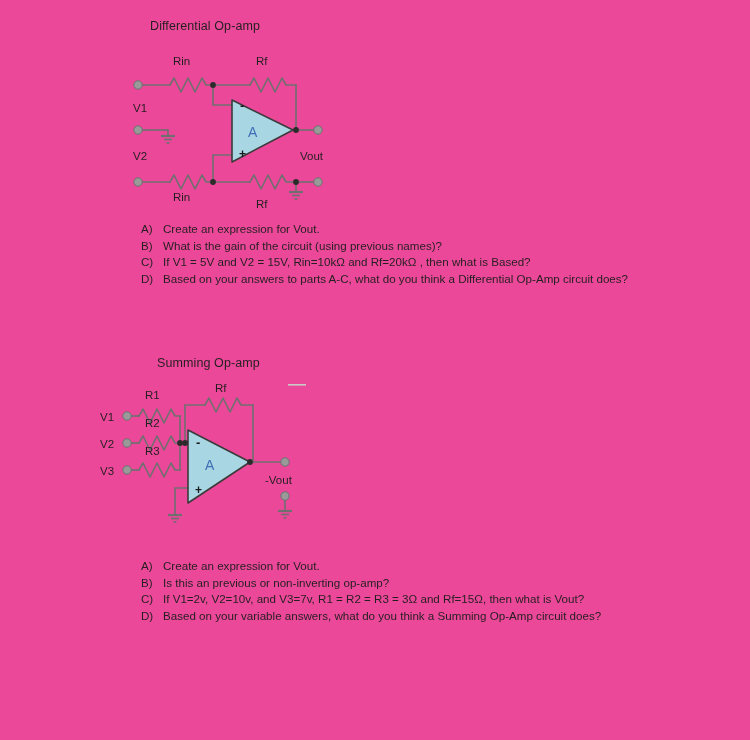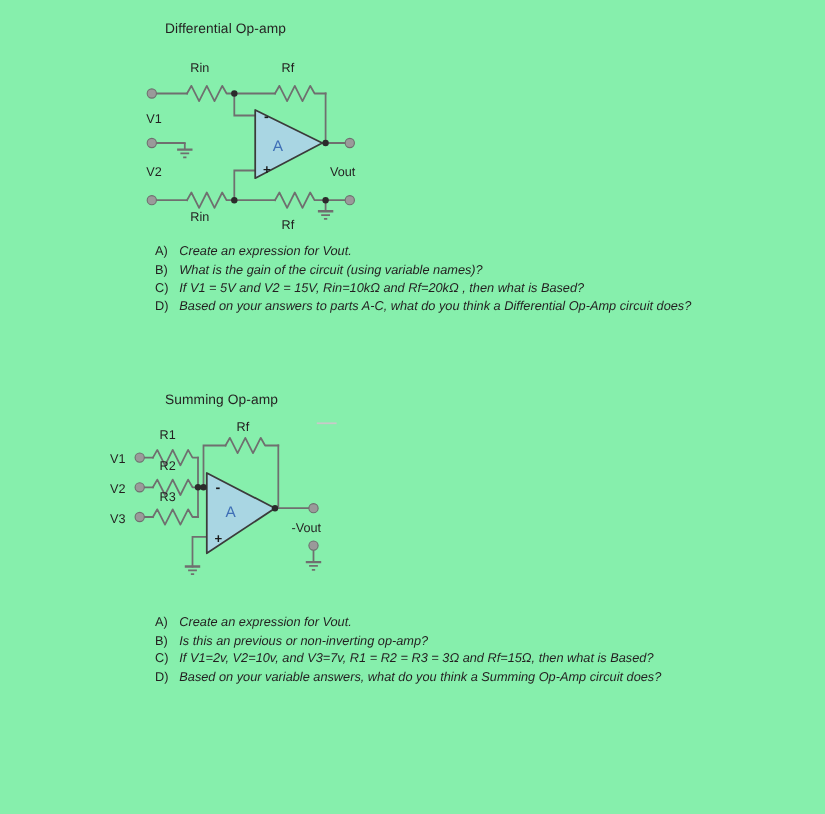--- a/index.html
+++ b/index.html
@@ -11,34 +11,34 @@
     width: 750px;
     height: 740px;
     position: relative;
     font-family: "Liberation Sans", sans-serif;
     color: #1a1a1a;
     overflow: hidden;
   }
   .page {
     position: absolute;
     inset: 0;
-    background: #86efac;
+    background: #ec4899;
     padding-left: 32px;
   }
 
   
   .section-title {
     position: absolute;
     font-size: 12.5px;
     color: #231f20;
     letter-spacing: 0.1px;
     white-space: nowrap;
   }
   #diff-title  { left: 150px; top: 19px; }
-  #summ-title  { left: 150px; top: 356px; }
+  #summ-title  { left: 157px; top: 356px; }
 
   
   .circuit {
     position: absolute;
   }
   #diff-circuit { left: 120px; top: 50px; width: 240px; height: 165px; }
   #summ-circuit { left: 95px; top: 375px; width: 250px; height: 160px; }
 
   
   .qlist {
@@ -54,21 +54,20 @@
     display: flex;
     align-items: flex-start;
     white-space: nowrap;
   }
   .qlabel {
     width: 22px;
     flex: 0 0 22px;
   }
   .qtext {
     flex: 1 1 auto;
-    font-style: italic;
   }
 </style>
 </head>
 <body>
 
 <div class="page">
 
   <div class="section-title" id="diff-title">Differential Op-amp</div>
 
   <div class="circuit" id="diff-circuit">
@@ -138,21 +137,21 @@
     </svg>
   </div>
 
   <div class="qlist" id="diff-questions">
     <div class="qrow">
       <span class="qlabel">A)</span>
       <span class="qtext">Create an expression for Vout.</span>
     </div>
     <div class="qrow">
       <span class="qlabel">B)</span>
-      <span class="qtext">What is the gain of the circuit (using variable names)?</span>
+      <span class="qtext">What is the gain of the circuit (using previous names)?</span>
     </div>
     <div class="qrow">
       <span class="qlabel">C)</span>
       <span class="qtext">If V1 = 5V and V2 = 15V, Rin=10kΩ and Rf=20kΩ , then what is Based?</span>
     </div>
     <div class="qrow">
       <span class="qlabel">D)</span>
       <span class="qtext">Based on your answers to parts A-C, what do you think a Differential Op-Amp circuit does?</span>
     </div>
   </div>
@@ -232,21 +231,21 @@
     <div class="qrow">
       <span class="qlabel">A)</span>
       <span class="qtext">Create an expression for Vout.</span>
     </div>
     <div class="qrow">
       <span class="qlabel">B)</span>
       <span class="qtext">Is this an previous or non-inverting op-amp?</span>
     </div>
     <div class="qrow">
       <span class="qlabel">C)</span>
-      <span class="qtext">If V1=2v, V2=10v, and V3=7v, R1 = R2 = R3 = 3Ω and Rf=15Ω, then what is Based?</span>
+      <span class="qtext">If V1=2v, V2=10v, and V3=7v, R1 = R2 = R3 = 3Ω and Rf=15Ω, then what is Vout?</span>
     </div>
     <div class="qrow">
       <span class="qlabel">D)</span>
       <span class="qtext">Based on your variable answers, what do you think a Summing Op-Amp circuit does?</span>
     </div>
   </div>
 
 </div>
 
 </body></html>

